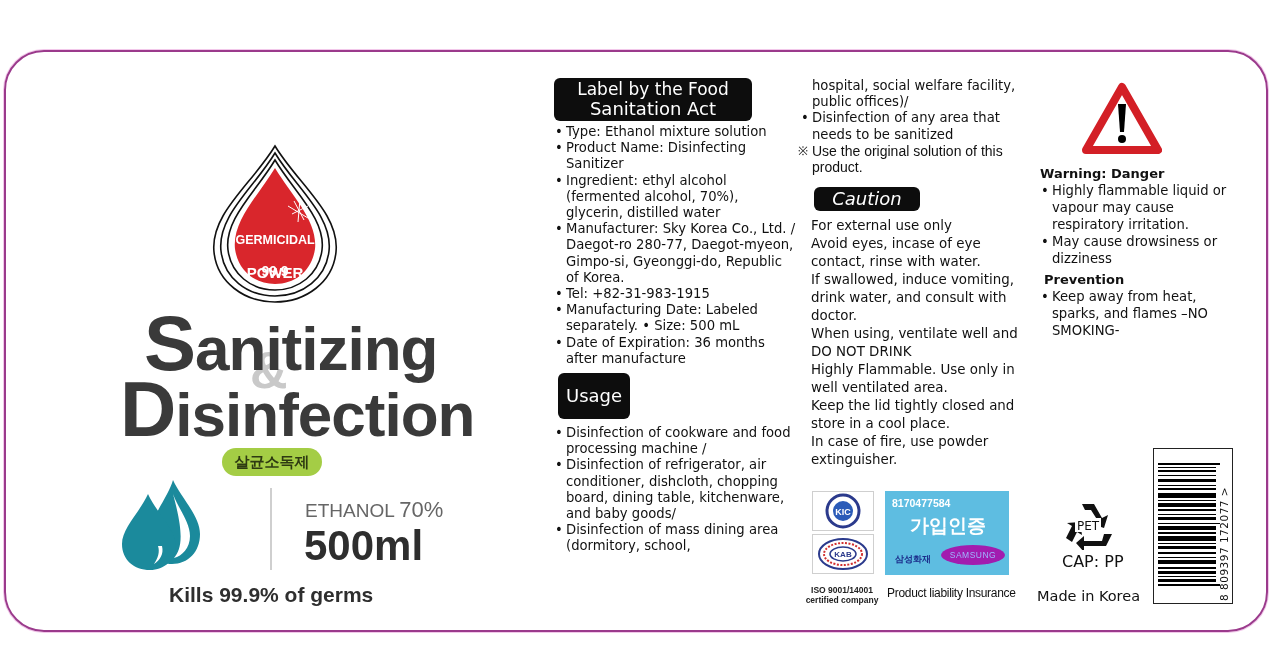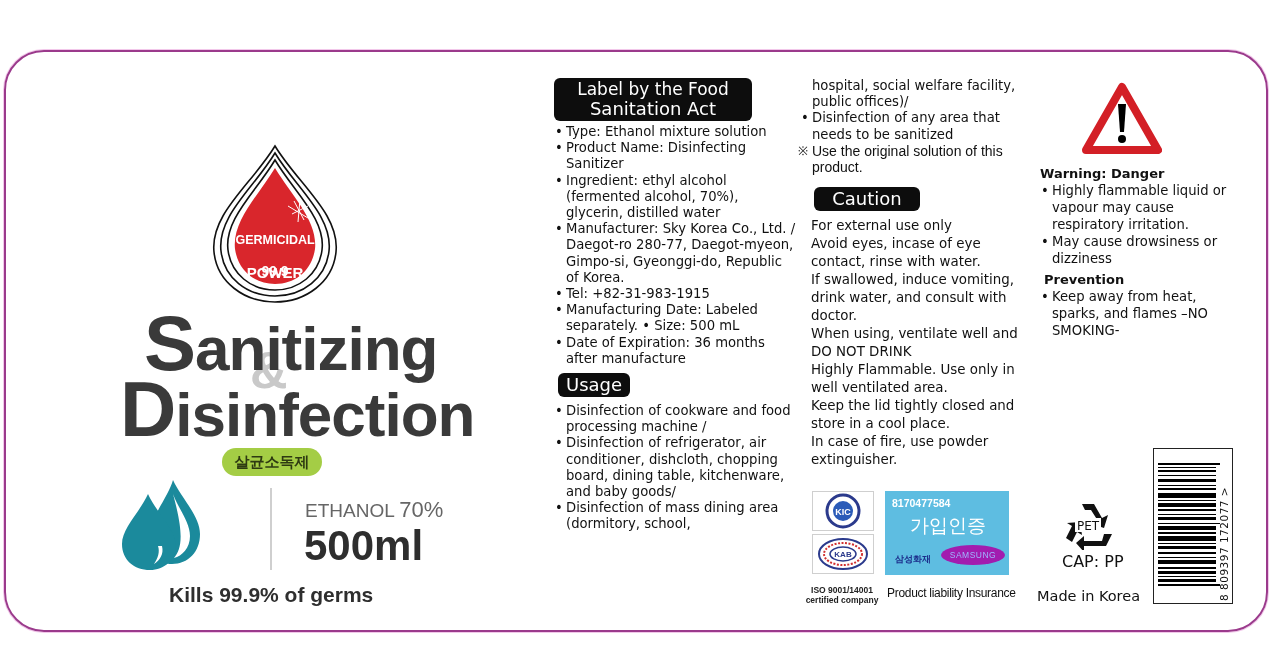--- a/index.html
+++ b/index.html
@@ -41,38 +41,38 @@
   .col { font-size: 13.2px; line-height: 16.2px; color: #111; }
   .col ul { list-style: none; margin: 0; padding: 0; }
   .col li { position: relative; padding-left: 12px; }
   .col li::before { content: "•"; position: absolute; left: 1px; top: 0; }
   .hdr {
     display: inline-block; background: #0d0d0d; color: #fff; border-radius: 6px;
     text-align: center; box-sizing: border-box;
   }
   .col1 { left: 554px; top: 78px; width: 242px; }
   .col1 .hdr { width: 198px; font-size: 17px; line-height: 19px; padding: 2px 6px 3px; margin-bottom: 3px; }
-  .usage-hdr { font-size: 18px !important; line-height: 24px !important; padding: 0 8px !important; width: auto !important; margin: 6px 0 6px 4px !important; }
+  .usage-hdr { font-size: 18px !important; line-height: 24px !important; padding: 11px 8px !important; width: auto !important; margin: 6px 0 6px 4px !important; }
   .col2 { left: 800px; top: 78px; width: 232px; }
   .col2 .note { position: relative; padding-left: 12px; font-family: "Liberation Sans", sans-serif; font-size: 14px; }
   .col2 .note .mark { position: absolute; left: -2px; top: 0; font-size: 12px; }
-  .caution-hdr { font-size: 18px; line-height: 24px; padding: 0 2px; margin: 12px 0 6px 14px; width: 106px; }
+  .caution-hdr { font-size: 18px; line-height: 24px; padding: 0 2px; margin: 12px 0 6px 14px; width: 106px; font-style: italic; }
   .caution-body { padding-left: 11px; font-size: 13.4px; line-height: 18px; }
   .col3 { left: 1040px; top: 165px; width: 200px; }
   .col3 h4 { margin: 0; font-size: 13px; font-weight: bold; line-height: 17px; }
   .col3 li { font-size: 13.2px; line-height: 17px; }
 
   
   .cert-box { width: 60px; height: 38px; border: 1px solid #cfcfcf; background: #fff; }
   .kic { left: 812px; top: 491px; }
   .kab { left: 812px; top: 534px; }
   .cert-caption { left: 803px; top: 585px; width: 78px; text-align: center; font-family: "Liberation Sans", sans-serif; font-size: 8.5px; line-height: 10px; font-weight: bold; color: #222; }
   .ins-box { left: 885px; top: 491px; width: 124px; height: 84px; background: #5ebde1; }
   .ins-num { position: absolute; left: 7px; top: 6px; color: #fff; font-family: "Liberation Sans", sans-serif; font-weight: bold; font-size: 10.5px; }
-  .ins-kr { position: absolute; left: 25px; top: 22px; color: #fff; font-size: 19px; font-weight: normal; }
+  .ins-kr { position: absolute; left: 25px; top: 22px; color: #fff; font-size: 19px; font-weight: bold; }
   .ins-sub { position: absolute; left: 10px; top: 62px; color: #1c2e8c; font-size: 9px; font-weight: bold; }
   .samsung { position: absolute; left: 56px; top: 54px; width: 64px; height: 20px; border-radius: 50%; background: #a21caf; color: #9fb6ff; font-family: "Liberation Sans", sans-serif; font-size: 8.5px; line-height: 20px; text-align: center; letter-spacing: 0.5px; }
   .ins-caption { left: 887px; top: 586px; font-family: "Liberation Sans", sans-serif; font-size: 12px; color: #111; letter-spacing: -0.3px; }
 
   
   .recycle { left: 1058px; top: 500px; width: 60px; height: 50px; }
   .cap { left: 1062px; top: 552px; font-size: 16px; }
   .made { left: 1037px; top: 588px; font-size: 14.5px; }
   .barcode { left: 1153px; top: 448px; width: 80px; height: 156px; border: 1px solid #222; box-sizing: border-box; background:#fff; }
   .barcode-num { position: absolute; left: 70px; top: 8px; width: 140px; transform-origin: left top; transform: rotate(90deg); font-size: 10.5px; letter-spacing: 0.5px; white-space: nowrap; }

